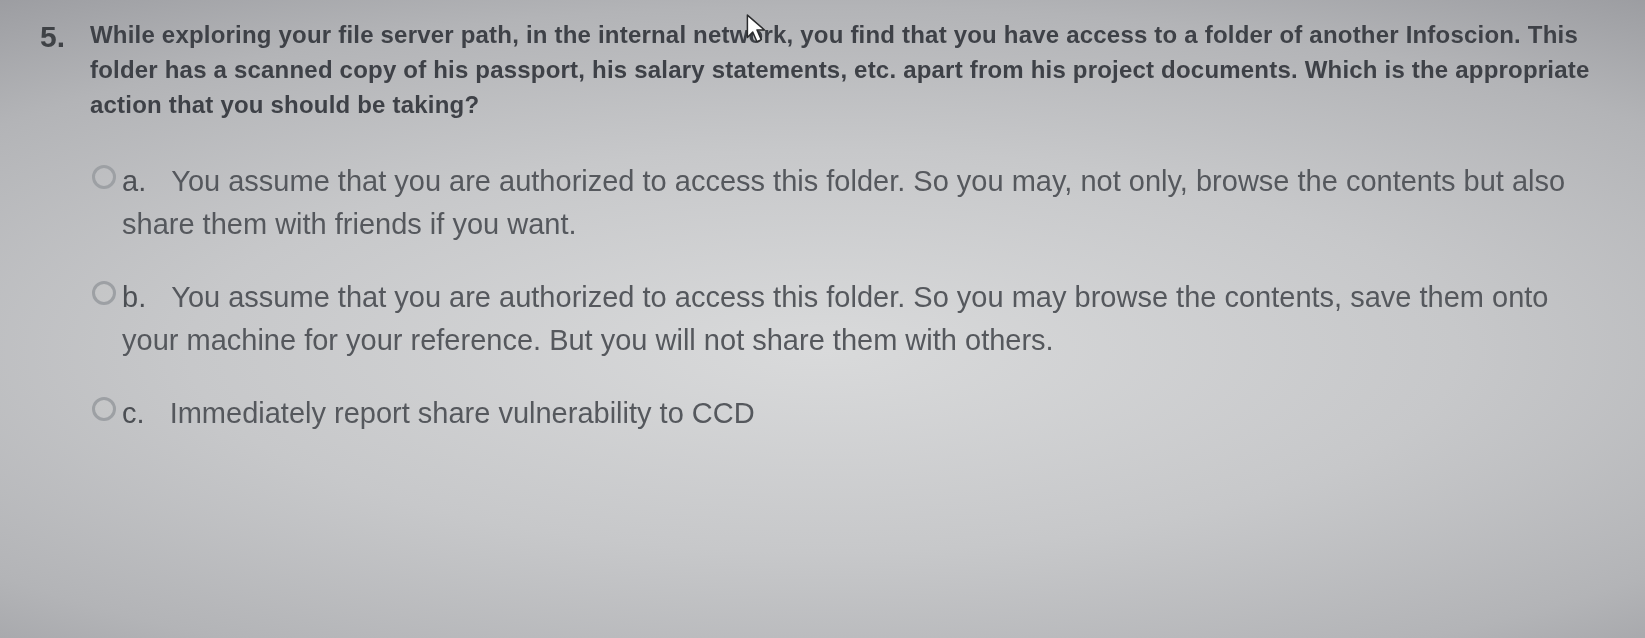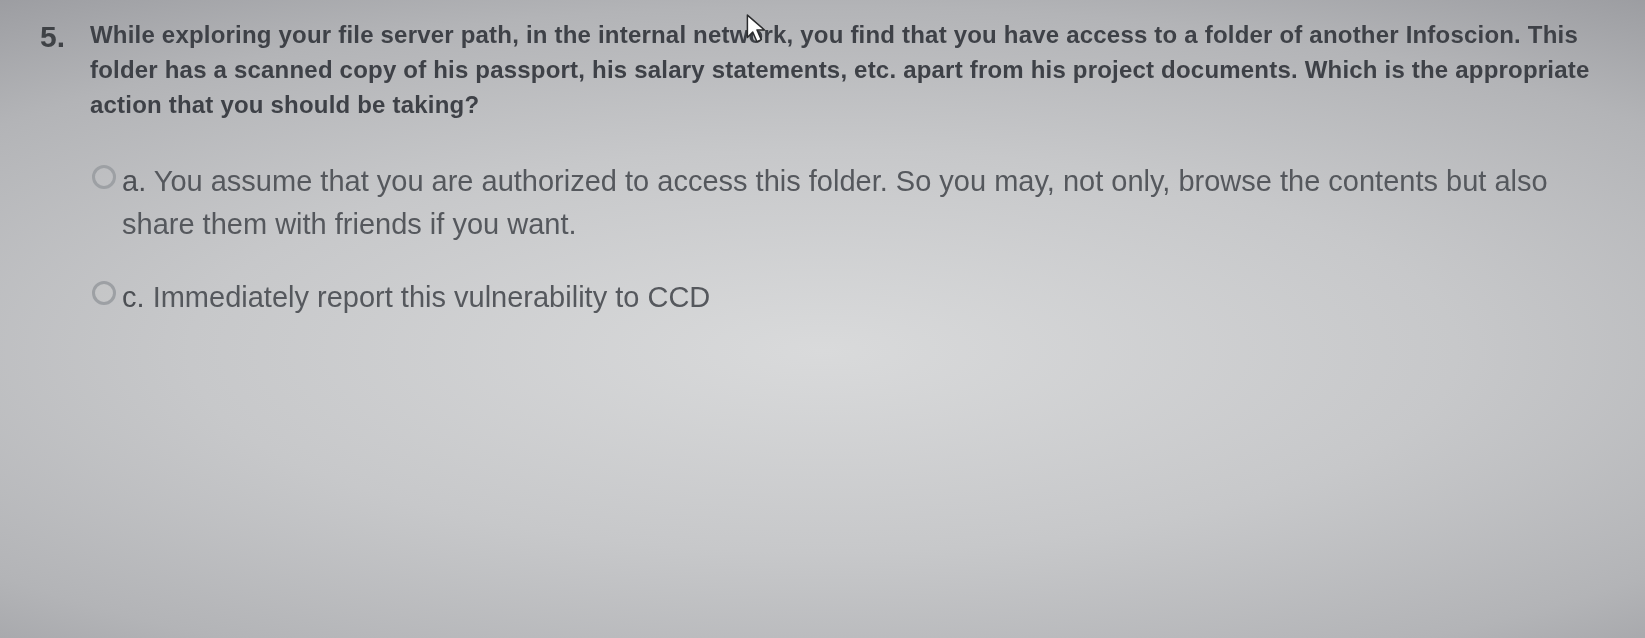--- a/index.html
+++ b/index.html
@@ -78,20 +78,21 @@
     line-height: 1.48;
     color: #55585d;
   }
 
   .opt-letter {
     font-weight: 400;
   }
 
   .opt-text {
     font-weight: 400;
+    margin-left: 17px;
   }
 
   .opt-letter-strong {
     color: #4c4f54;
   }
 
   
   .cursor {
     position: absolute;
     top: 14px;
@@ -116,26 +117,33 @@
   <div class="options">
 
     <div class="option">
       <div class="radio"></div>
       <div class="opt-body">
         <span class="opt-letter opt-letter-strong">a.</span>
         <span class="opt-text">You assume that you are authorized to access this folder. So you may, not only, browse the contents but also share them with friends if you want.</span>
       </div>
     </div>
 
+    <div class="option">
+      <div class="radio"></div>
+      <div class="opt-body">
+        <span class="opt-letter opt-letter-strong">b.</span>
+        <span class="opt-text">You assume that you are authorized to access this folder. So you may browse the contents, save them onto your machine for your reference. But you will not share them with others.</span>
+      </div>
+    </div>
 
     <div class="option">
       <div class="radio"></div>
       <div class="opt-body">
         <span class="opt-letter opt-letter-strong">c.</span>
-        <span class="opt-text">Immediately report this vulnerability to CCD</span>
+        <span class="opt-text">Immediately report share vulnerability to CCD</span>
       </div>
     </div>
 
 
   </div>
 </div>
 
 <div class="cursor">
   <svg viewBox="0 0 20 30" width="22" height="32">
     <path d="M1 1 L1 22 L6 17 L10 26 L14 24 L10 15 L17 15 Z" fill="#ffffff" stroke="#2b2c2e" stroke-width="1.4" stroke-linejoin="round"></path>

